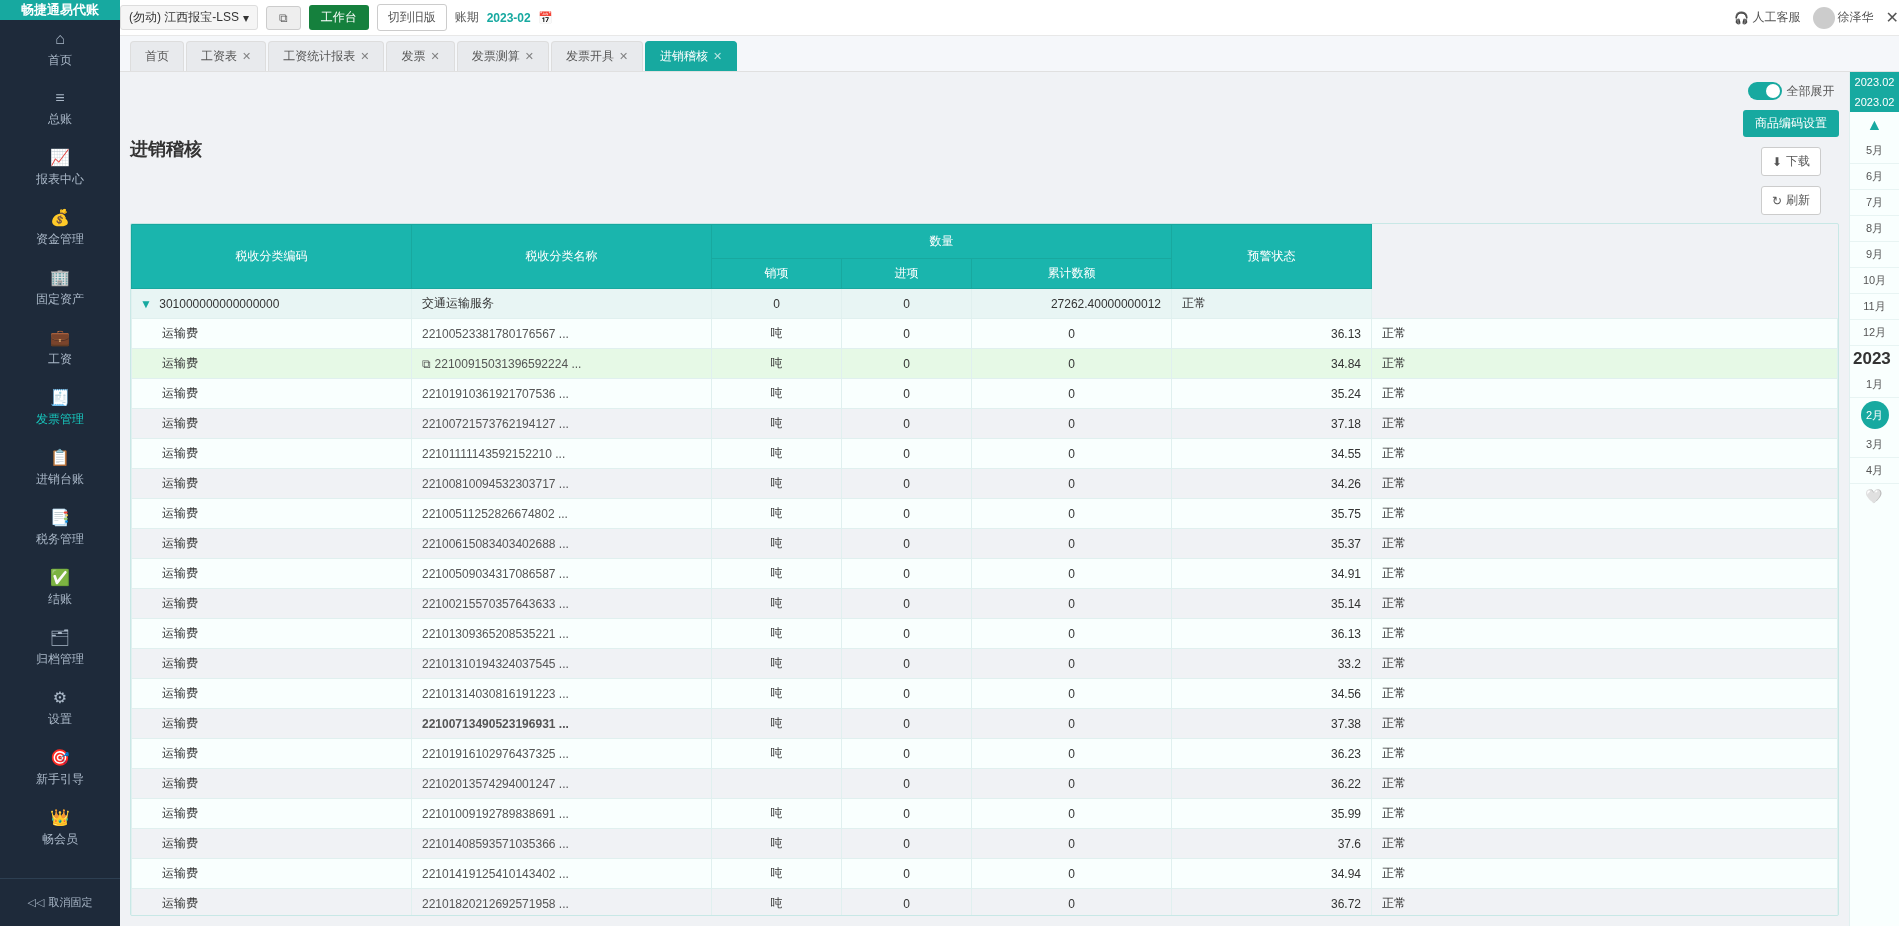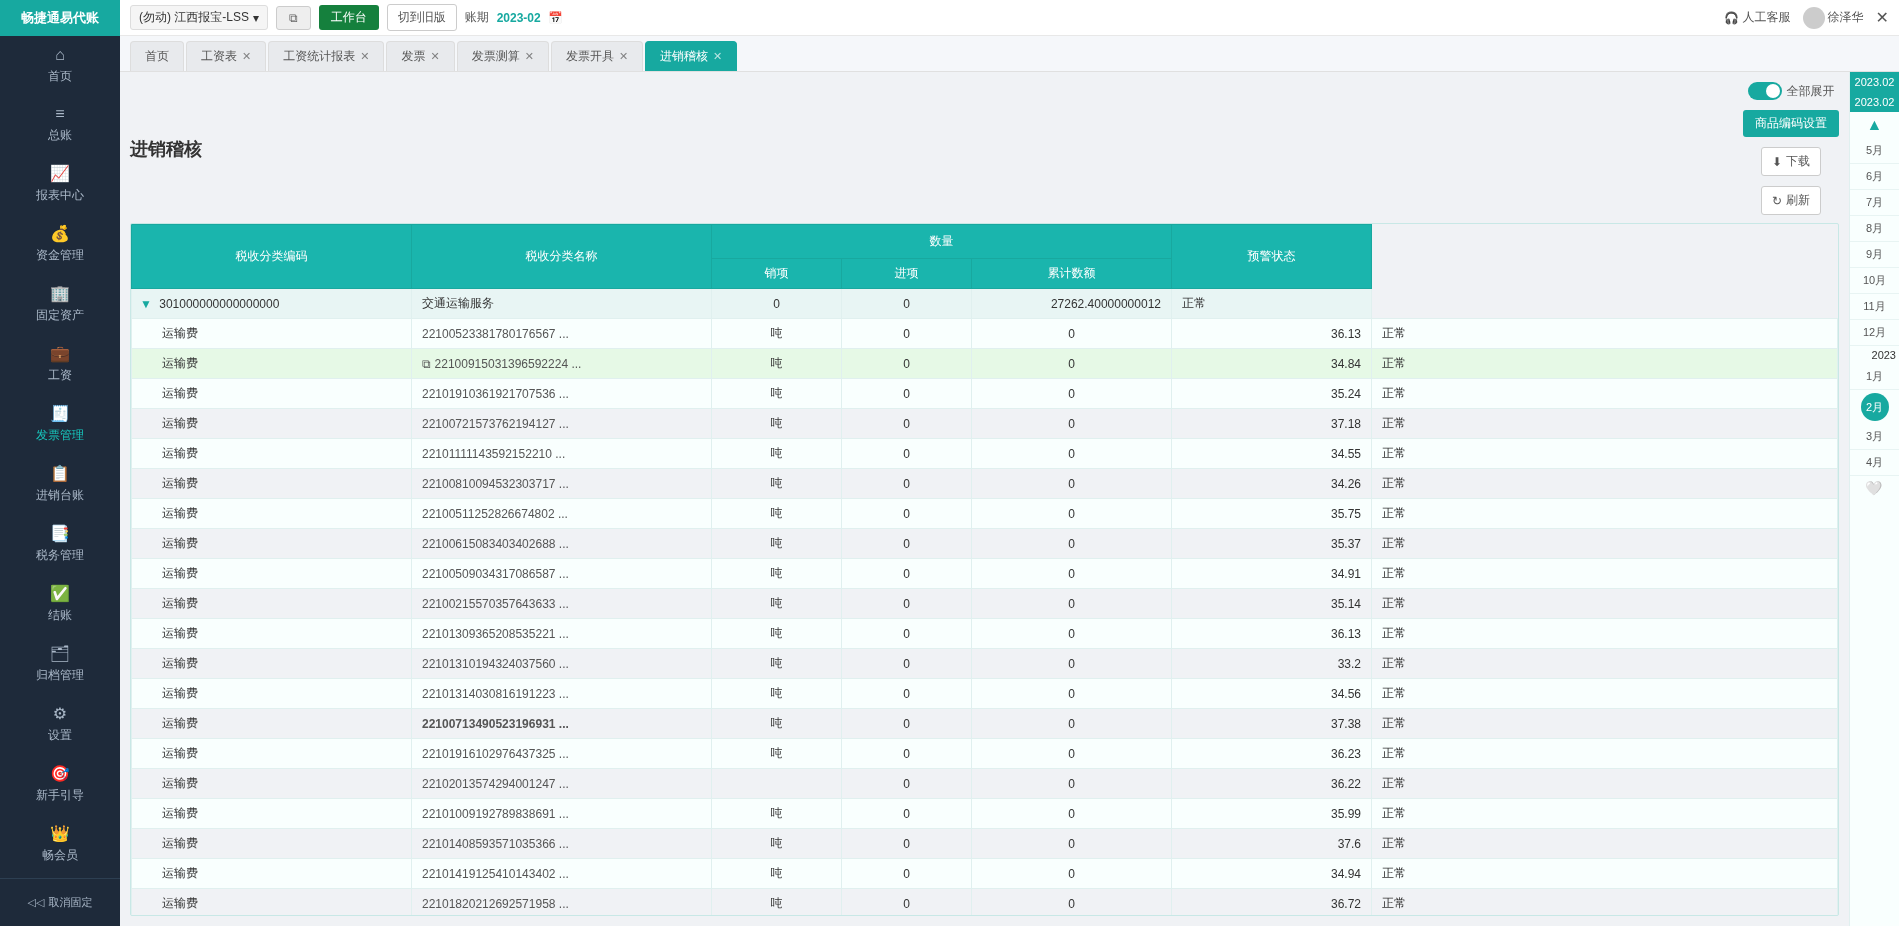--- a/index.html
+++ b/index.html
@@ -15,21 +15,21 @@
       flex-shrink: 0;
       height: 100%;
     }
     .sidebar-logo {
       background: #17a9a0;
       color: white;
       font-size: 13px;
       font-weight: bold;
       padding: 8px 10px;
       text-align: center;
-      height: 36px;
+      height: 20px;
       display: flex;
       align-items: center;
       justify-content: center;
     }
     .sidebar-item {
       display: flex;
       flex-direction: column;
       align-items: center;
       padding: 10px 5px;
       cursor: pointer;
@@ -62,21 +62,21 @@
       flex-direction: column;
       overflow: hidden;
     }
 
     
     .topbar {
       height: 36px;
       background: #fff;
       display: flex;
       align-items: center;
-      padding: 0 10px;
+      padding: 0 0;
       border-bottom: 1px solid #e8e8e8;
       gap: 8px;
     }
     .topbar-company {
       display: flex;
       align-items: center;
       gap: 4px;
       font-size: 12px;
       color: #333;
       background: #f5f5f5;
@@ -580,21 +580,21 @@
                 <td style="padding-left: 30px;">运输费</td>
                 <td style="color: rgb(85, 85, 85);">221013093652085352​21 ...</td>
                 <td style="text-align: center;">吨</td>
                 <td style="text-align: center;">0</td>
                 <td style="text-align: center;">0</td>
                 <td style="text-align: right;">36.13</td>
                 <td>正常</td>
               </tr>
               <tr>
                 <td style="padding-left: 30px;">运输费</td>
-                <td style="color: rgb(85, 85, 85);">221013101943240375​60 ...</td>
+                <td style="color: rgb(85, 85, 85);">221013101943240375​45 ...</td>
                 <td style="text-align: center;">吨</td>
                 <td style="text-align: center;">0</td>
                 <td style="text-align: center;">0</td>
                 <td style="text-align: right;">33.2</td>
                 <td>正常</td>
               </tr>
               <tr>
                 <td style="padding-left: 30px;">运输费</td>
                 <td style="color: rgb(85, 85, 85);">221013140308161912​23 ...</td>
                 <td style="text-align: center;">吨</td>
@@ -676,21 +676,21 @@
       <div class="right-panel-year">2023.02</div>
       <div class="right-panel-nav">▲</div>
       <div class="right-panel-month">5月</div>
       <div class="right-panel-month">6月</div>
       <div class="right-panel-month">7月</div>
       <div class="right-panel-month">8月</div>
       <div class="right-panel-month">9月</div>
       <div class="right-panel-month">10月</div>
       <div class="right-panel-month">11月</div>
       <div class="right-panel-month">12月</div>
-      <div style="text-align:right;padding:3px;font-size:11px;font-weight:normal;color:#333;">2023</div>
+      <div style="text-align:left;padding:3px;font-size:17px;font-weight:bold;color:#333;">2023</div>
       <div class="right-panel-month">1月</div>
       <div style="width:28px;height:28px;margin:3px auto;background:#17a9a0;border-radius:50%;display:flex;align-items:center;justify-content:center;color:white;font-size:11px;cursor:pointer;">2月</div>
       <div class="right-panel-month">3月</div>
       <div class="right-panel-month">4月</div>
       <div style="text-align:center;padding:4px;cursor:pointer;color:#17a9a0;font-size:14px;">🤍</div>
     </div>
   </div>
 </div>
 
 </body></html>

